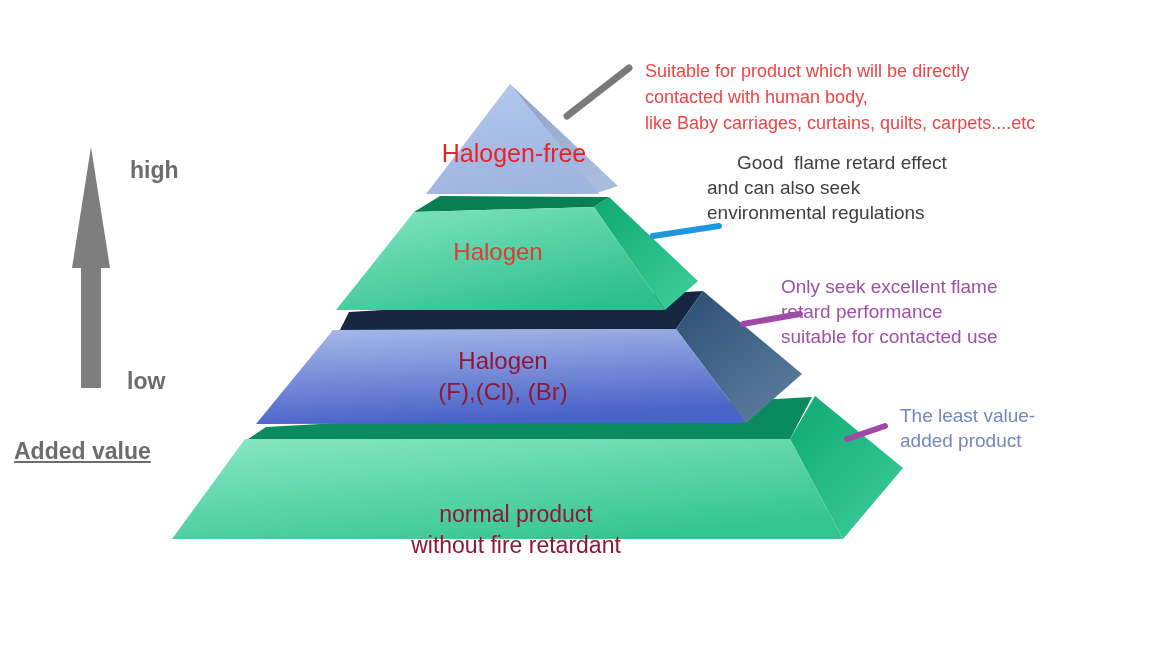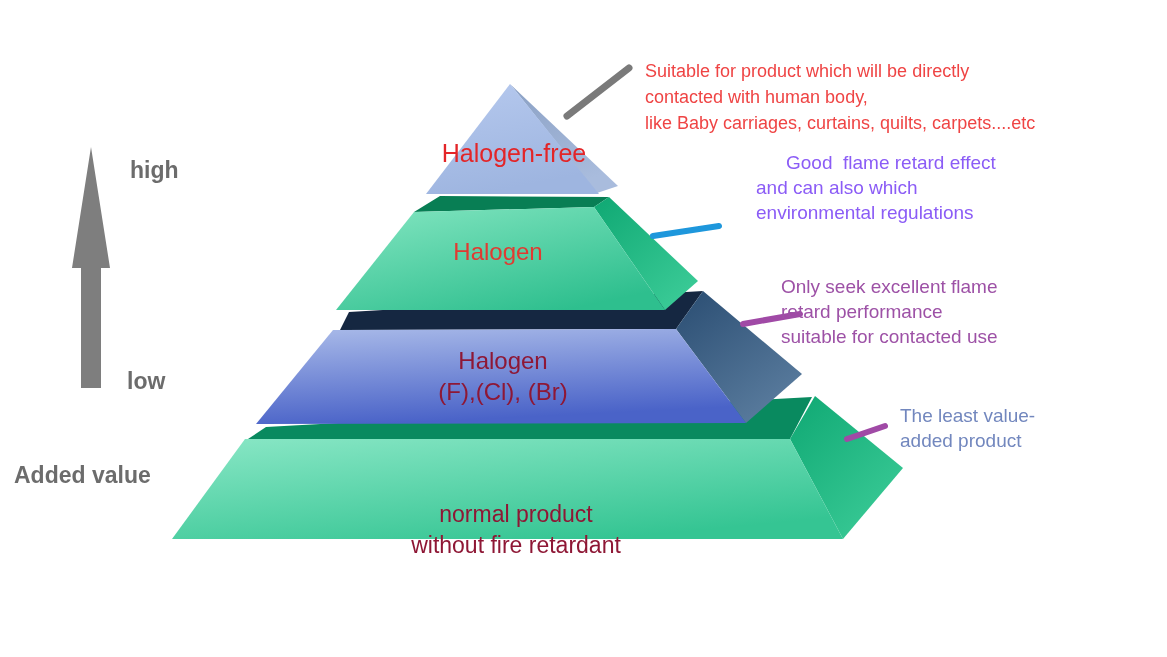--- a/index.html
+++ b/index.html
@@ -12,33 +12,33 @@
   }
   #pyramid-svg{position:absolute;left:0;top:0;width:1167px;height:657px;}
 
   .txt{position:absolute;}
   .ann .ann-line{white-space:pre;}
 
   
   .axis-label{color:#6C6C6C;font-weight:bold;font-size:23px;}
   #high-label{left:130px;top:130px;margin-top:27px;}
   #low-label{left:127px;top:368px;text-align:right;}
-  #added-value-label{left:14px;top:462px;}
+  #added-value-label{left:14px;top:438px;text-decoration:underline;}
 
   
   .level-label{text-align:center;font-weight:normal;}
   #l1-label{left:414px;top:139px;width:200px;font-size:25px;color:#E32528;}
   #l2-label{left:378px;top:237px;width:240px;font-size:24px;line-height:30px;color:#E13A31;}
   #l3-label{left:383px;top:345px;width:240px;font-size:24px;line-height:31px;color:#8E1735;}
   #l4-label{left:356px;top:459px;width:320px;font-size:23px;line-height:31px;color:#8E1735;margin-top:40px;}
 
   
   .ann{line-height:25px;font-size:19px;}
   #ann1{left:645px;top:22px;font-size:18px;line-height:26px;color:#ef4444;margin-top:36px;}
-  #ann2{left:756px;top:150px;color:#8b5cf6;}
+  #ann2{left:707px;top:150px;color:#404040;}
   #ann2 .ann-line:first-child{padding-left:30px;}
   #ann3{left:781px;top:274px;color:#9D51A6;}
   #ann4{left:900px;top:403px;color:#7287BE;}
 </style>
 </head>
 <body>
 
 <div id="stage">
 
   <svg id="pyramid-svg" viewBox="0 0 1167 657" xmlns="http://www.w3.org/2000/svg">
@@ -123,21 +123,21 @@
     <div>without fire retardant</div>
   </div>
 
   <div class="txt ann" id="ann1">
     <div class="ann-line">Suitable for product which will be directly</div>
     <div class="ann-line">contacted with human body,</div>
     <div class="ann-line">like Baby carriages, curtains, quilts, carpets....etc</div>
   </div>
   <div class="txt ann" id="ann2">
     <div class="ann-line">Good  flame retard effect</div>
-    <div class="ann-line">and can also which</div>
+    <div class="ann-line">and can also seek</div>
     <div class="ann-line">environmental regulations</div>
   </div>
   <div class="txt ann" id="ann3">
     <div class="ann-line">Only seek excellent flame</div>
     <div class="ann-line">retard performance</div>
     <div class="ann-line">suitable for contacted use</div>
   </div>
   <div class="txt ann" id="ann4">
     <div class="ann-line">The least value-</div>
     <div class="ann-line">added product</div>

